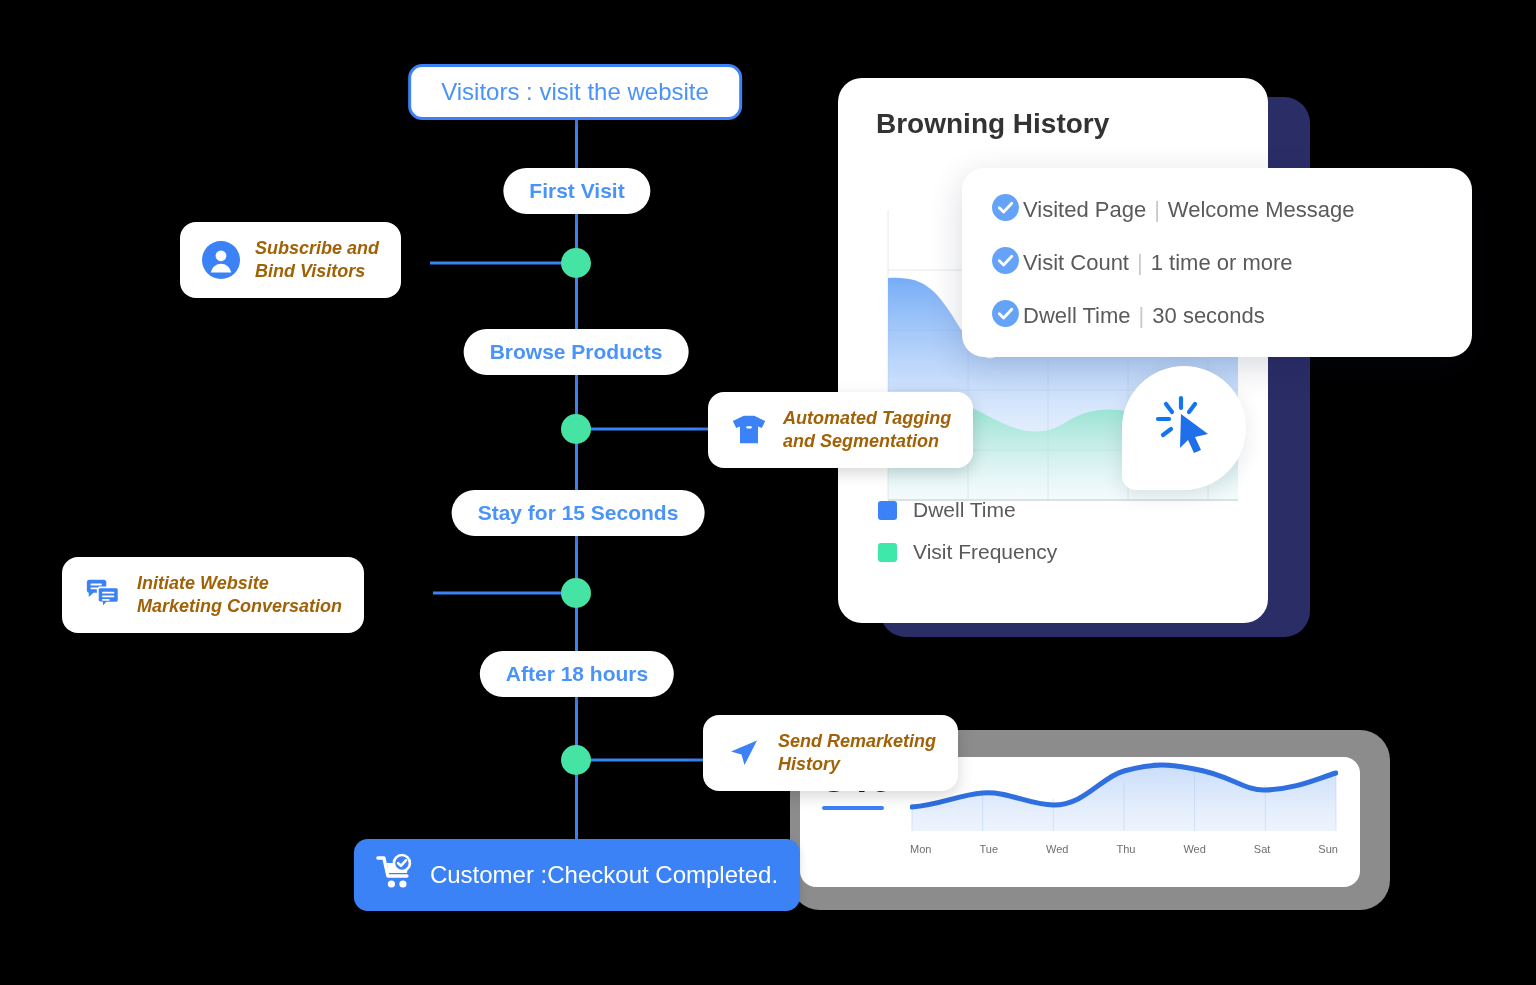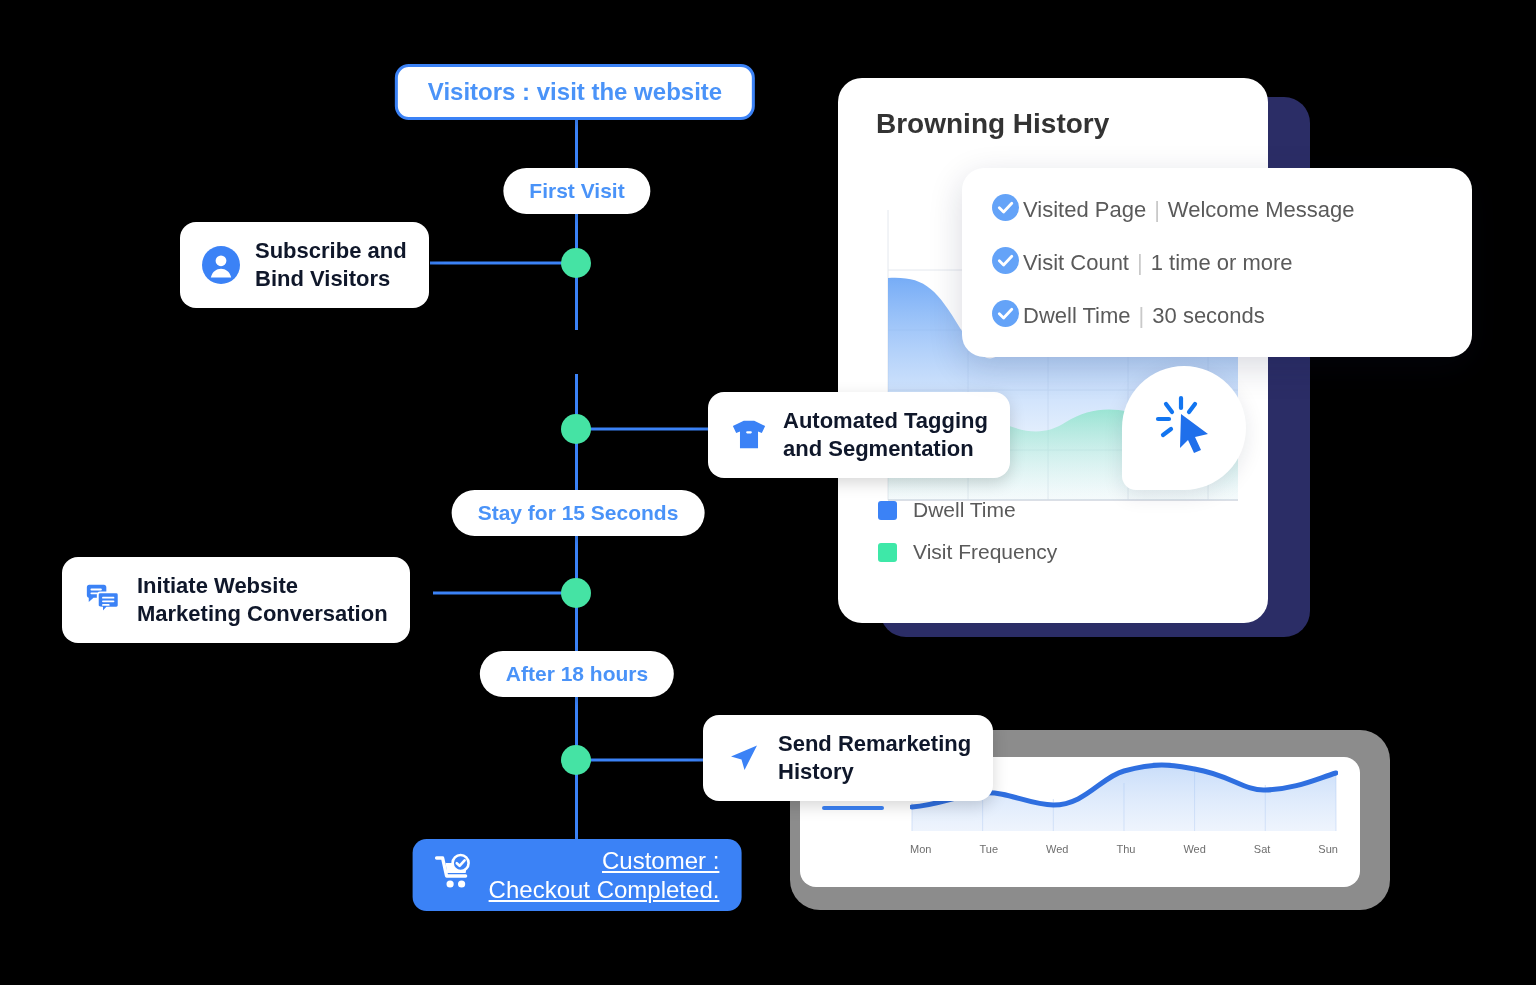--- a/index.html
+++ b/index.html
@@ -63,24 +63,22 @@
     color: #FFFFFF;
     font-size: 24px;
     border-radius: 14px;
     padding: 0 22px;
     height: 72px;
     gap: 14px;
     justify-content: flex-start;
   }
   .node-end .endtext {
     display: flex;
-    flex-direction: column;
     line-height: 1.22;
-    text-align: right;
-    text-decoration: underline;
+    text-align: center;
   }
 
   
   .dot {
     position: absolute;
     width: 30px; height: 30px;
     border-radius: 50%;
     background: #45E3A4;
     transform: translate(-50%, -50%);
     z-index: 7;
@@ -102,25 +100,26 @@
     align-items: center;
     gap: 15px;
     background: #FFFFFF;
     border-radius: 16px;
     padding: 15px 22px;
     box-shadow: 0 5px 16px rgba(0,0,0,0.16);
     z-index: 8;
     box-sizing: border-box;
   }
   .callout .ctext {
-    font-size: 22px;
+    font-size: 18px;
     font-weight: bold;
-    color: #0f172a;
+    color: #a16207;
     line-height: 1.28;
     white-space: nowrap;
+    font-style: italic;
   }
   .callout .cicon {
     flex: 0 0 auto;
     width: 38px; height: 38px;
     display: flex; align-items: center; justify-content: center;
   }
 
   
   #panel-shadow {
     position: absolute;
@@ -292,28 +291,31 @@
   <div class="spine" style="top:535px;height:58px;"></div>
   <div class="spine" style="top:593px;height:58px;"></div>
   <div class="spine" style="top:696px;height:64px;"></div>
   <div class="spine" style="top:760px;height:80px;"></div>
 
   <div class="hconn" style="left:430px;top:263px;width:148px;"></div>
   <div class="hconn" style="left:575px;top:429px;width:155px;"></div>
   <div class="hconn" style="left:433px;top:593px;width:145px;"></div>
   <div class="hconn" style="left:575px;top:760px;width:150px;"></div>
 
-  <div class="node node-start" style="left:575px;top:64px;font-weight:bold;">
+  <div class="node node-start" style="left:575px;top:64px;">
     <span>Visitors : visit the website</span>
   </div>
 
   <div class="node node-cond" style="left:577px;top:168px;">
     <span>First Visit</span>
   </div>
 
+  <div class="node node-cond" style="left:576px;top:329px;">
+    <span>Browse Products</span>
+  </div>
 
   <div class="node node-cond" style="left:578px;top:490px;text-align:right;">
     <span>Stay for 15 Seconds</span>
   </div>
 
   <div class="node node-cond" style="left:577px;top:651px;">
     <span>After 18 hours</span>
   </div>
 
   <div class="dot" style="left:576px;top:263px;"></div>

